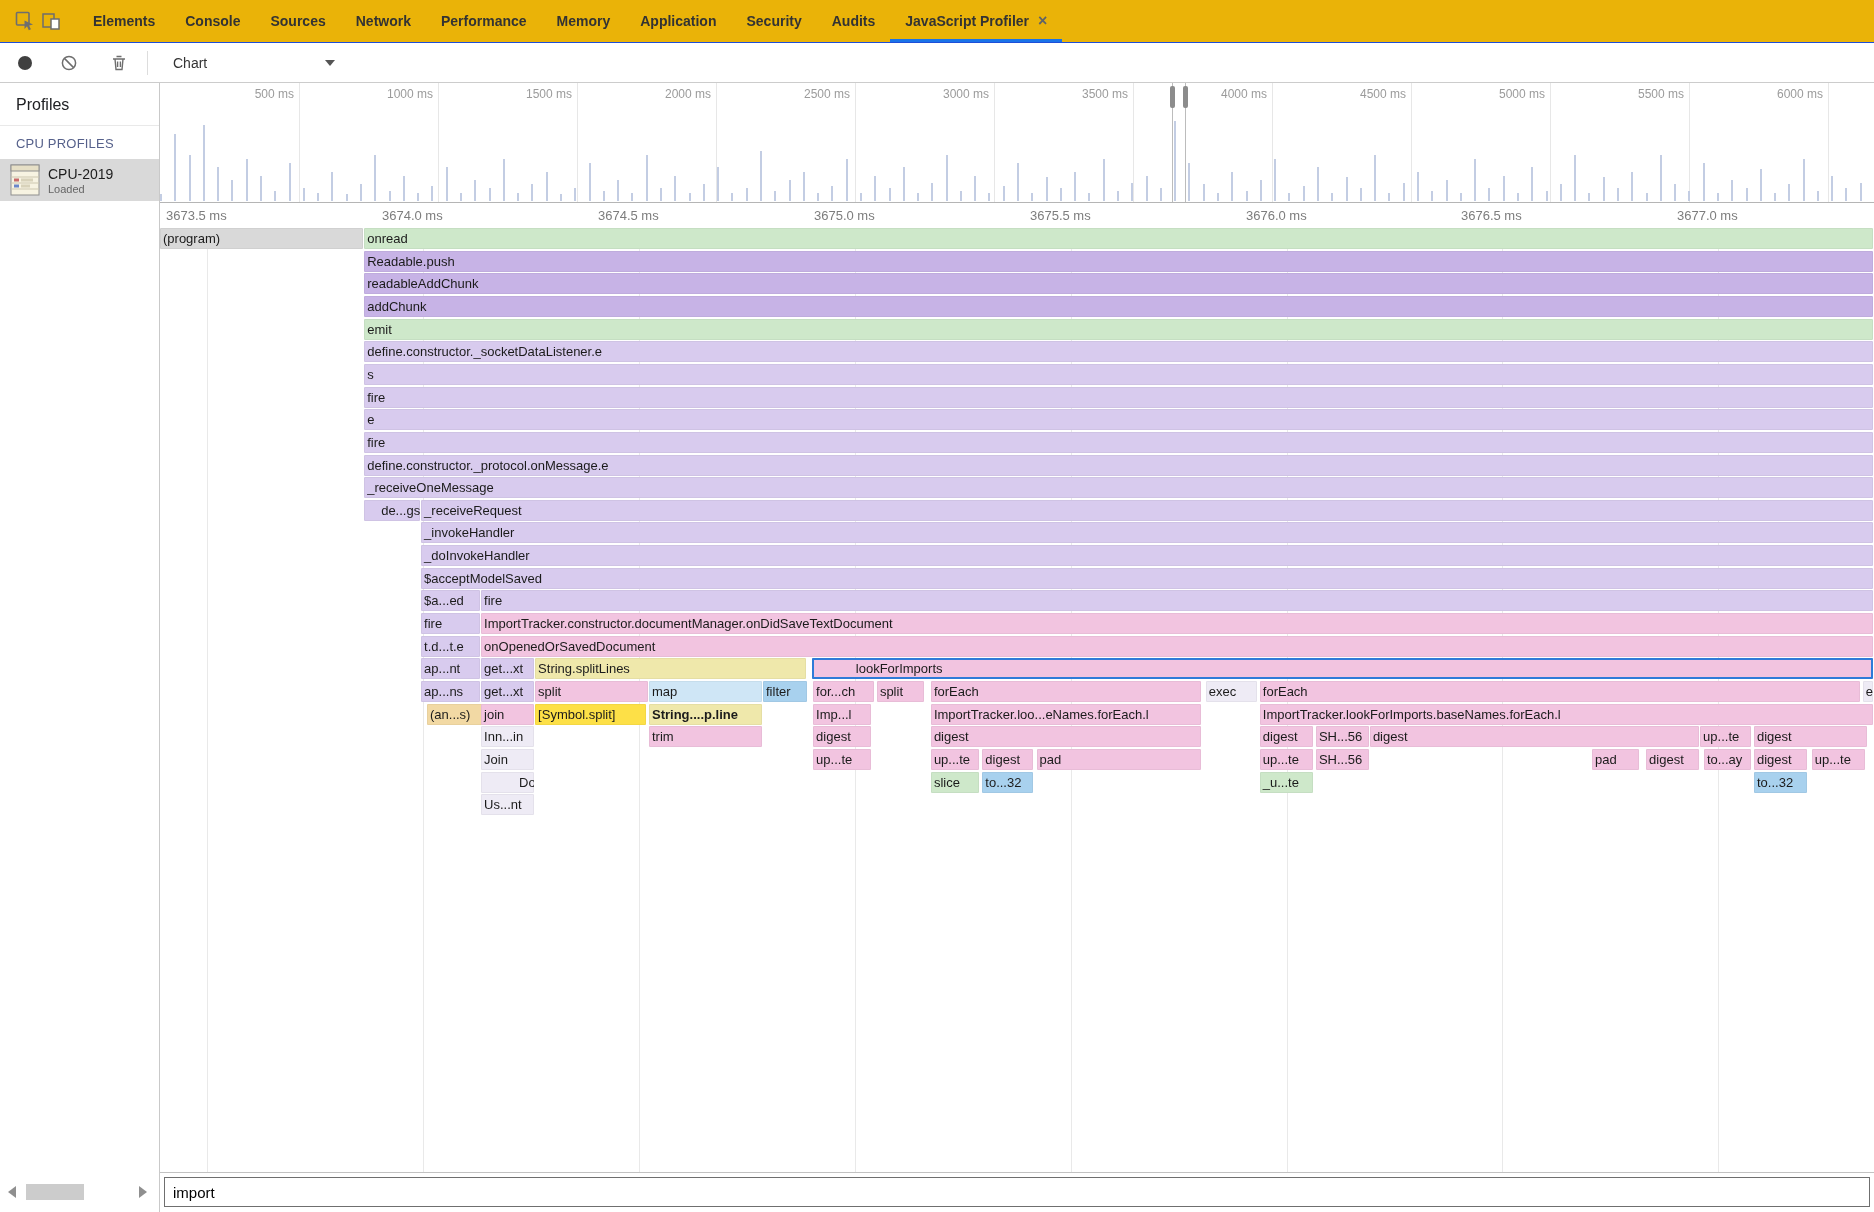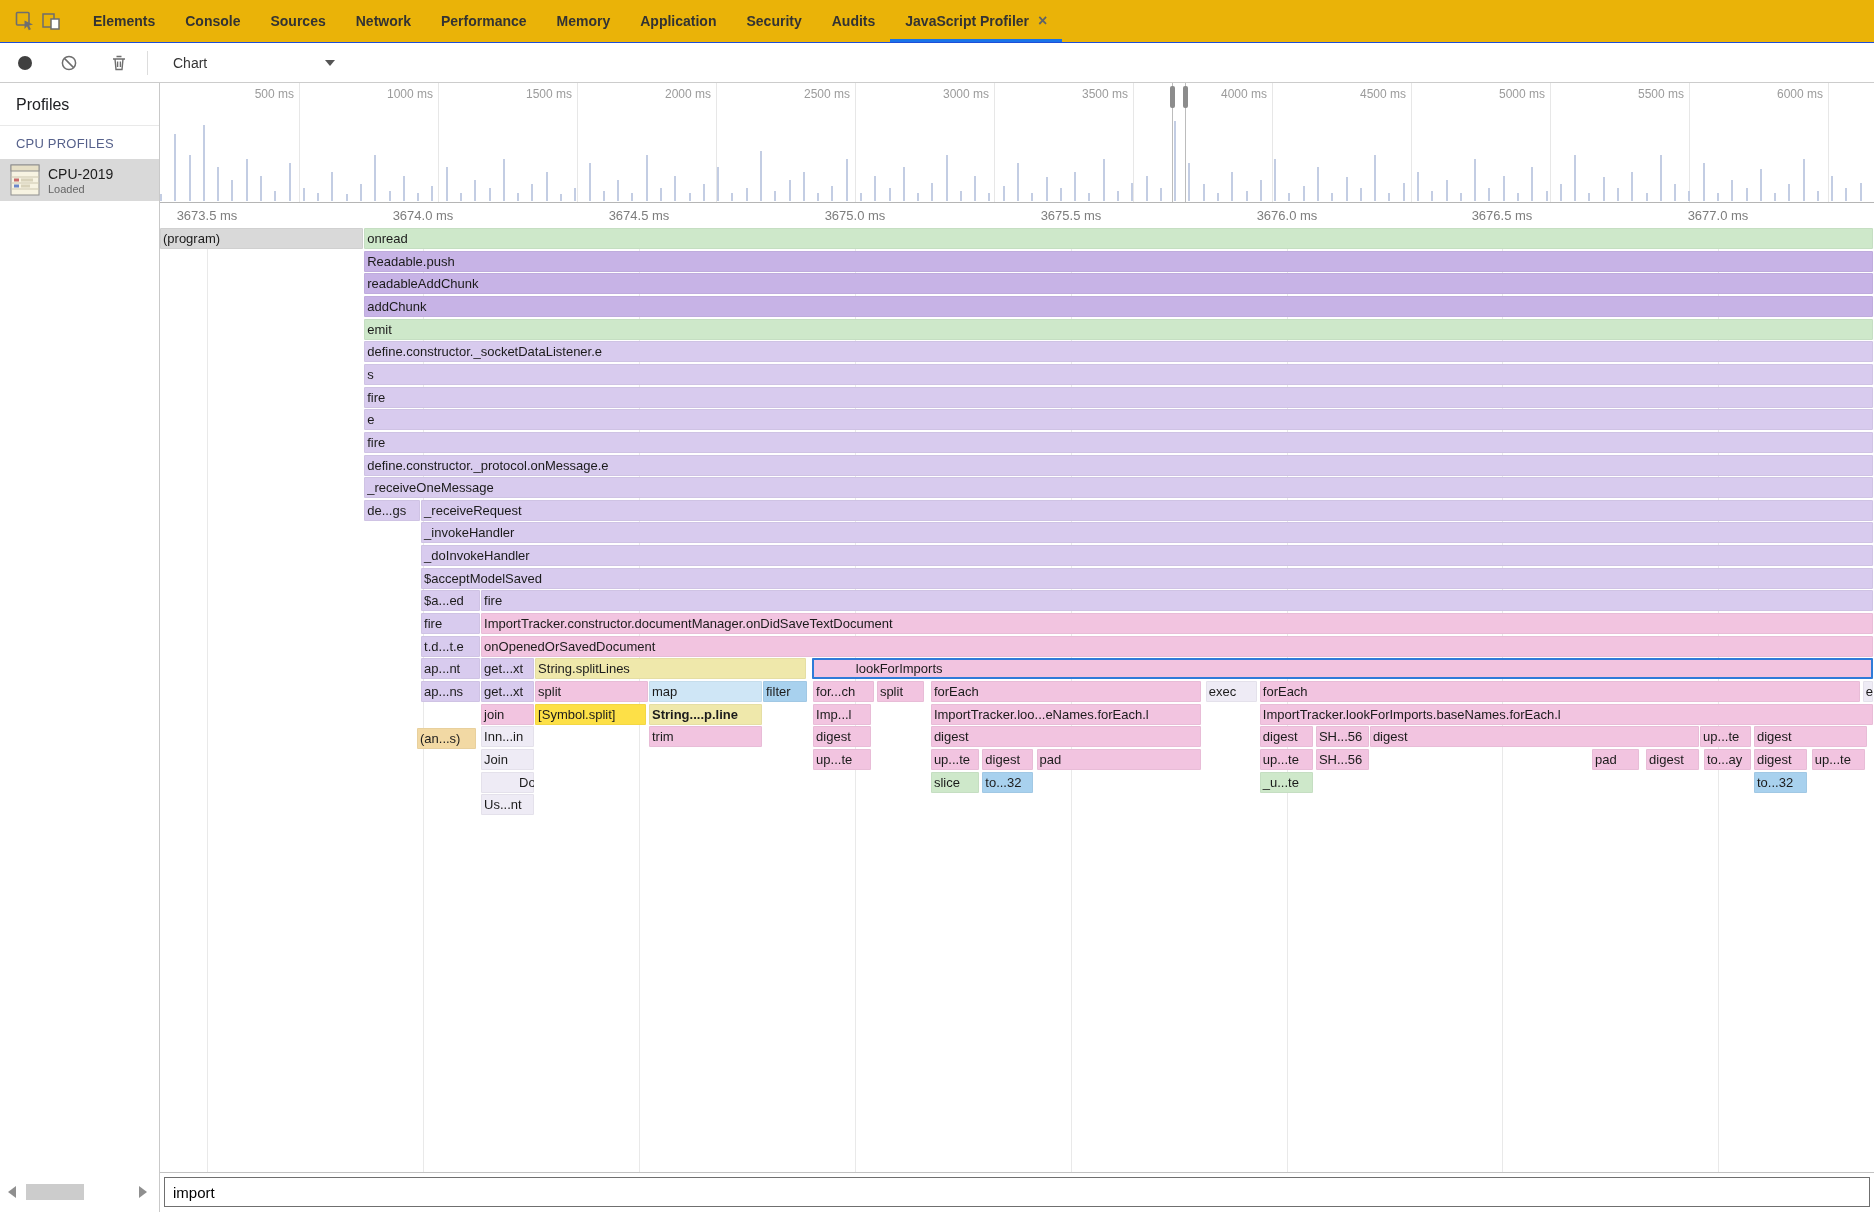--- a/index.html
+++ b/index.html
@@ -34,21 +34,21 @@
   
   .overview{position:absolute;top:83px;left:160px;right:0;height:119px;background:#fff;
     border-bottom:1px solid #b5b5b5;overflow:hidden;}
   .ov-grid{position:absolute;top:0;bottom:0;width:1px;background:#e7e7e7;}
   .ov-label{position:absolute;top:4px;width:75px;text-align:right;font-size:12px;color:#9b9b9b;}
   .ov-bar{position:absolute;bottom:1px;width:2px;background:#c3cde3;}
   .ov-selline{position:absolute;top:0;bottom:0;width:1px;background:#bcbcbc;}
   .ov-handle{position:absolute;top:3px;width:5px;height:22px;background:#8c8c8c;border-radius:2px;}
   
   .ruler{position:absolute;top:203px;left:160px;right:0;height:25px;background:#fff;overflow:hidden;}
-  .ruler-label{position:absolute;top:5px;width:82px;text-align:center;font-size:13px;color:#7d7d7d;}
+  .ruler-label{position:absolute;top:5px;width:82px;text-align:left;font-size:13px;color:#7d7d7d;}
   
   .flame{position:absolute;top:228px;left:160px;right:0;bottom:40px;background:#fff;overflow:hidden;}
   .grid-v{position:absolute;top:0;bottom:0;width:1px;background:#e9e9e9;}
   .bar{position:absolute;height:21px;line-height:21px;font-size:13px;color:#1b1b1b;
     white-space:nowrap;overflow:hidden;padding-left:3px;box-sizing:border-box;
     box-shadow:inset 0 0 0 1px rgba(0,0,0,0.04);border-radius:1px;}
   .bar.sel{box-shadow:inset 0 0 0 2px #2f7bd8;}
   
   .hscroll{position:absolute;left:0;bottom:0;width:160px;height:40px;background:#fff;
     border-right:1px solid #c9c9c9;box-sizing:border-box;}
@@ -336,21 +336,21 @@
     <div class="bar" style="left: 204.2px; width: 1508.8px; top: 45px; background: rgb(199, 179, 230);">readableAddChunk</div>
     <div class="bar" style="left: 204.2px; width: 1508.8px; top: 68px; background: rgb(199, 179, 230);">addChunk</div>
     <div class="bar" style="left: 204.2px; width: 1508.8px; top: 91px; background: rgb(206, 232, 202);">emit</div>
     <div class="bar" style="left: 204.2px; width: 1508.8px; top: 113px; background: rgb(216, 203, 238);">define.constructor._socketDataListener.e</div>
     <div class="bar" style="left: 204.2px; width: 1508.8px; top: 136px; background: rgb(216, 203, 238);">s</div>
     <div class="bar" style="left: 204.2px; width: 1508.8px; top: 159px; background: rgb(216, 203, 238);">fire</div>
     <div class="bar" style="left: 204.2px; width: 1508.8px; top: 181px; background: rgb(216, 203, 238);">e</div>
     <div class="bar" style="left: 204.2px; width: 1508.8px; top: 204px; background: rgb(216, 203, 238);">fire</div>
     <div class="bar" style="left: 204.2px; width: 1508.8px; top: 227px; background: rgb(216, 203, 238);">define.constructor._protocol.onMessage.e</div>
     <div class="bar" style="left: 204.2px; width: 1508.8px; top: 249px; background: rgb(216, 203, 238);">_receiveOneMessage</div>
-    <div class="bar" style="left: 204.2px; width: 56px; top: 272px; background: rgb(216, 203, 238);">de...gs</div>
+    <div class="bar" style="left: 204.2px; width: 56px; top: 272px; background: rgb(216, 203, 238); text-align: right;">de...gs</div>
     <div class="bar" style="left: 261.1px; width: 1451.9px; top: 272px; background: rgb(216, 203, 238);">_receiveRequest</div>
     <div class="bar" style="left: 261.1px; width: 1451.9px; top: 294px; background: rgb(216, 203, 238);">_invokeHandler</div>
     <div class="bar" style="left: 261.1px; width: 1451.9px; top: 317px; background: rgb(216, 203, 238);">_doInvokeHandler</div>
     <div class="bar" style="left: 261.1px; width: 1451.9px; top: 340px; background: rgb(216, 203, 238);">$acceptModelSaved</div>
     <div class="bar" style="left: 261.1px; width: 59px; top: 362px; background: rgb(216, 203, 238);">$a...ed</div>
     <div class="bar" style="left: 321.1px; width: 1391.9px; top: 362px; background: rgb(216, 203, 238);">fire</div>
     <div class="bar" style="left: 261.1px; width: 59px; top: 385px; background: rgb(216, 203, 238);">fire</div>
     <div class="bar" style="left: 321.1px; width: 1391.9px; top: 385px; background: rgb(242, 196, 224);">ImportTracker.constructor.documentManager.onDidSaveTextDocument</div>
     <div class="bar" style="left: 261.1px; width: 59px; top: 408px; background: rgb(216, 203, 238);">t.d...t.e</div>
     <div class="bar" style="left: 321.1px; width: 1391.9px; top: 408px; background: rgb(242, 196, 224);">onOpenedOrSavedDocument</div>
@@ -362,21 +362,21 @@
     <div class="bar" style="left: 321.1px; width: 53px; top: 453px; background: rgb(216, 203, 238);">get...xt</div>
     <div class="bar" style="left: 375.1px; width: 113px; top: 453px; background: rgb(242, 196, 224);">split</div>
     <div class="bar" style="left: 489px; width: 113px; top: 453px; background: rgb(207, 230, 246);">map</div>
     <div class="bar" style="left: 603px; width: 43.5px; top: 453px; background: rgb(168, 209, 238);">filter</div>
     <div class="bar" style="left: 653.1px; width: 60.7px; top: 453px; background: rgb(242, 196, 224);">for...ch</div>
     <div class="bar" style="left: 716.9px; width: 46.9px; top: 453px; background: rgb(242, 196, 224);">split</div>
     <div class="bar" style="left: 770.9px; width: 270.1px; top: 453px; background: rgb(242, 196, 224);">forEach</div>
     <div class="bar" style="left: 1045.8px; width: 50.8px; top: 453px; background: rgb(238, 235, 245);">exec</div>
     <div class="bar" style="left: 1099.8px; width: 599.8px; top: 453px; background: rgb(242, 196, 224);">forEach</div>
     <div class="bar" style="left: 1702.8px; width: 10.2px; top: 453px; background: rgb(238, 235, 245);">ex</div>
-    <div class="bar" style="left: 257px; width: 59px; top: 476px; background: rgb(242, 217, 164); margin-top: 24px;">(an...s)</div>
+    <div class="bar" style="left: 267px; width: 59px; top: 476px; background: rgb(242, 217, 164);">(an...s)</div>
     <div class="bar" style="left: 321.1px; width: 53px; top: 476px; background: rgb(242, 196, 224);">join</div>
     <div class="bar" style="left: 375.1px; width: 111px; top: 476px; background: #fde047;">[Symbol.split]</div>
     <div class="bar" style="left: 489px; width: 113px; top: 476px; background: rgb(239, 232, 171); font-weight: bold;">String....p.line</div>
     <div class="bar" style="left: 653.1px; width: 58.1px; top: 476px; background: rgb(242, 196, 224);">Imp...l</div>
     <div class="bar" style="left: 770.9px; width: 270.1px; top: 476px; background: rgb(242, 196, 224);">ImportTracker.loo...eNames.forEach.l</div>
     <div class="bar" style="left: 1099.8px; width: 613.2px; top: 476px; background: rgb(242, 196, 224);">ImportTracker.lookForImports.baseNames.forEach.l</div>
     <div class="bar" style="left: 321.1px; width: 53px; top: 498px; background: rgb(238, 235, 245);">Inn...in</div>
     <div class="bar" style="left: 489px; width: 113px; top: 498px; background: rgb(242, 196, 224);">trim</div>
     <div class="bar" style="left: 653.1px; width: 58.1px; top: 498px; background: rgb(242, 196, 224);">digest</div>
     <div class="bar" style="left: 770.9px; width: 270.1px; top: 498px; background: rgb(242, 196, 224);">digest</div>

